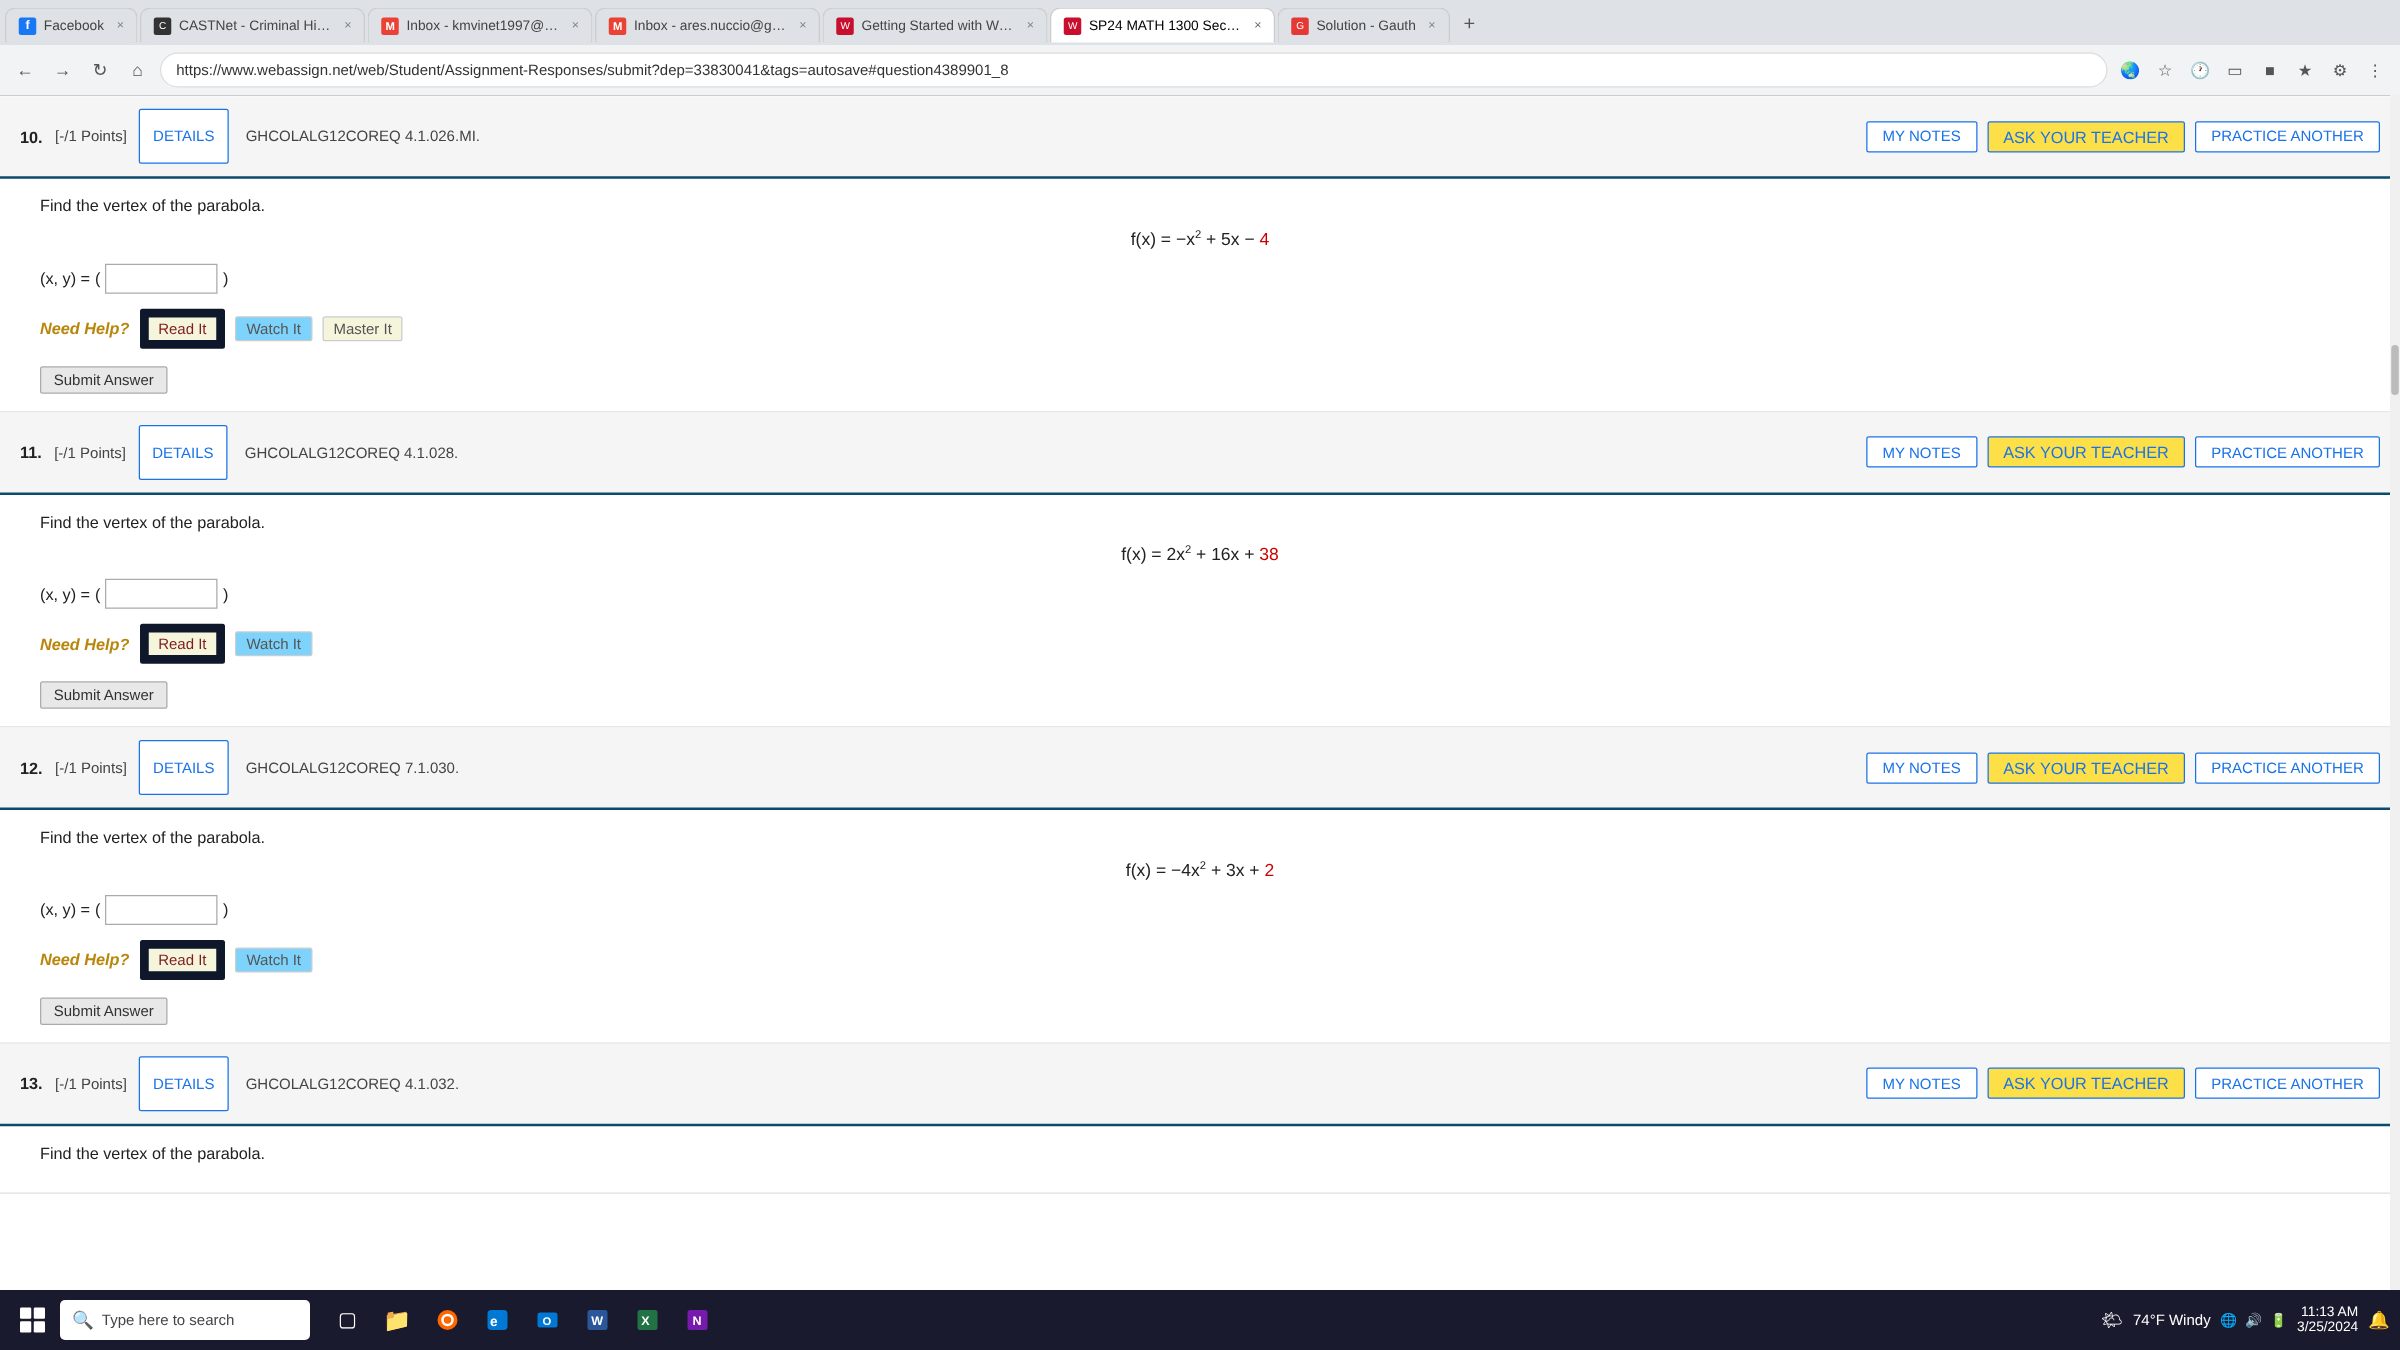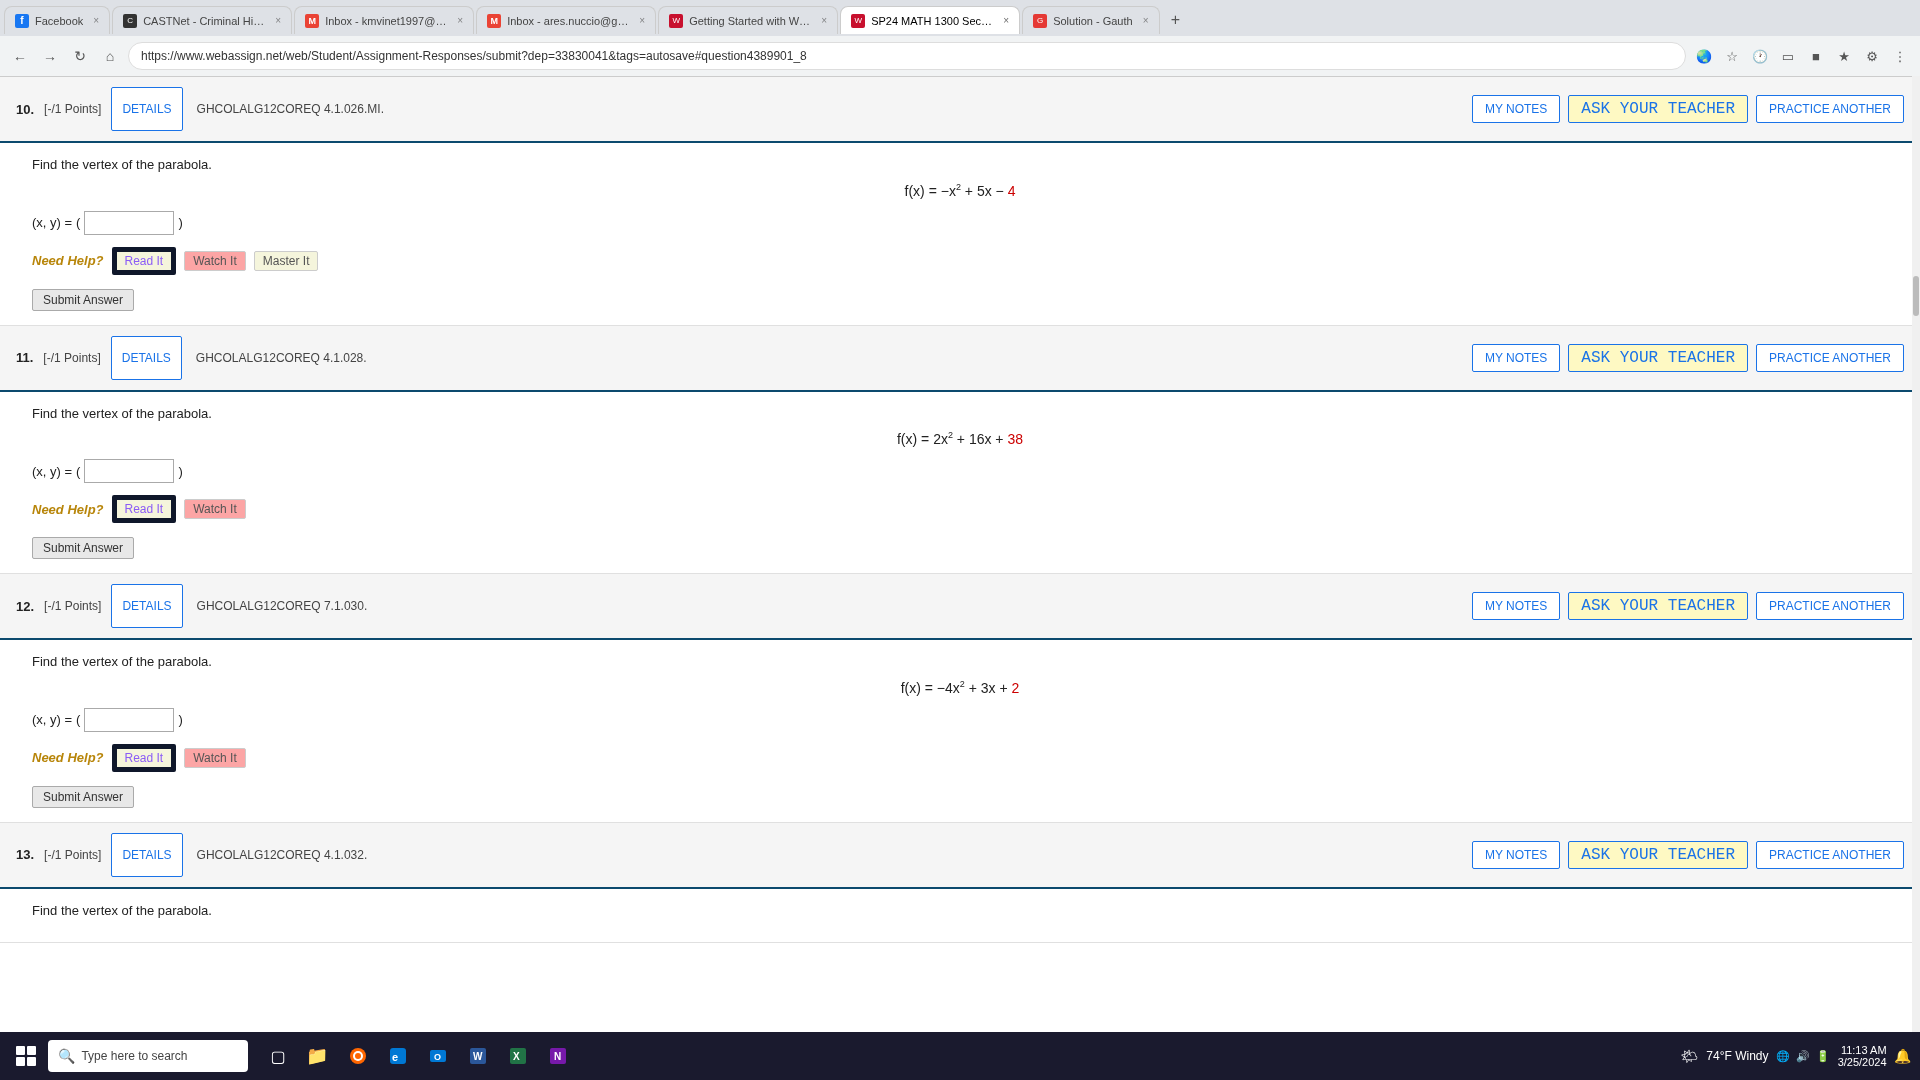--- a/index.html
+++ b/index.html
@@ -165,26 +165,25 @@
       color: #1a73e8;
       background: #fff;
       padding: 4px 12px;
       font-size: 12px;
       cursor: pointer;
       border-radius: 2px;
     }
     .ask-teacher-btn {
       border: 1px solid #1a73e8;
       color: #1a73e8;
-      background: #fef9c3;
+      background: #fde047;
       padding: 4px 12px;
-      font-size: 16px;
-      cursor: pointer;
-      border-radius: 2px;
-      font-family: Liberation Mono, monospace;
+      font-size: 13px;
+      cursor: pointer;
+      border-radius: 2px;
     }
     .practice-btn {
       border: 1px solid #1a73e8;
       color: #1a73e8;
       background: #fff;
       padding: 4px 12px;
       font-size: 12px;
       cursor: pointer;
       border-radius: 2px;
     }
@@ -223,31 +222,31 @@
       gap: 8px;
       margin-bottom: 14px;
     }
     .need-help-label {
       color: #b8860b;
       font-style: italic;
       font-size: 13px;
       font-weight: bold;
     }
     .help-btn {
-      border: 5px solid #0f172a;
+      border: 7px solid #0f172a;
       background: #f5f5dc;
       padding: 2px 8px;
       font-size: 12px;
       cursor: pointer;
       border-radius: 2px;
-      color: #8b5cf6;
+      color: #7f1d1d;
     }
     .help-btn-watch {
       border: 1px solid #ccc;
-      background: #fca5a5;
+      background: #7dd3fc;
       padding: 2px 8px;
       font-size: 12px;
       cursor: pointer;
       border-radius: 2px;
       color: #555;
     }
     .help-btn-master {
       border: 1px solid #ccc;
       background: #f5f5dc;
       padding: 2px 8px;

